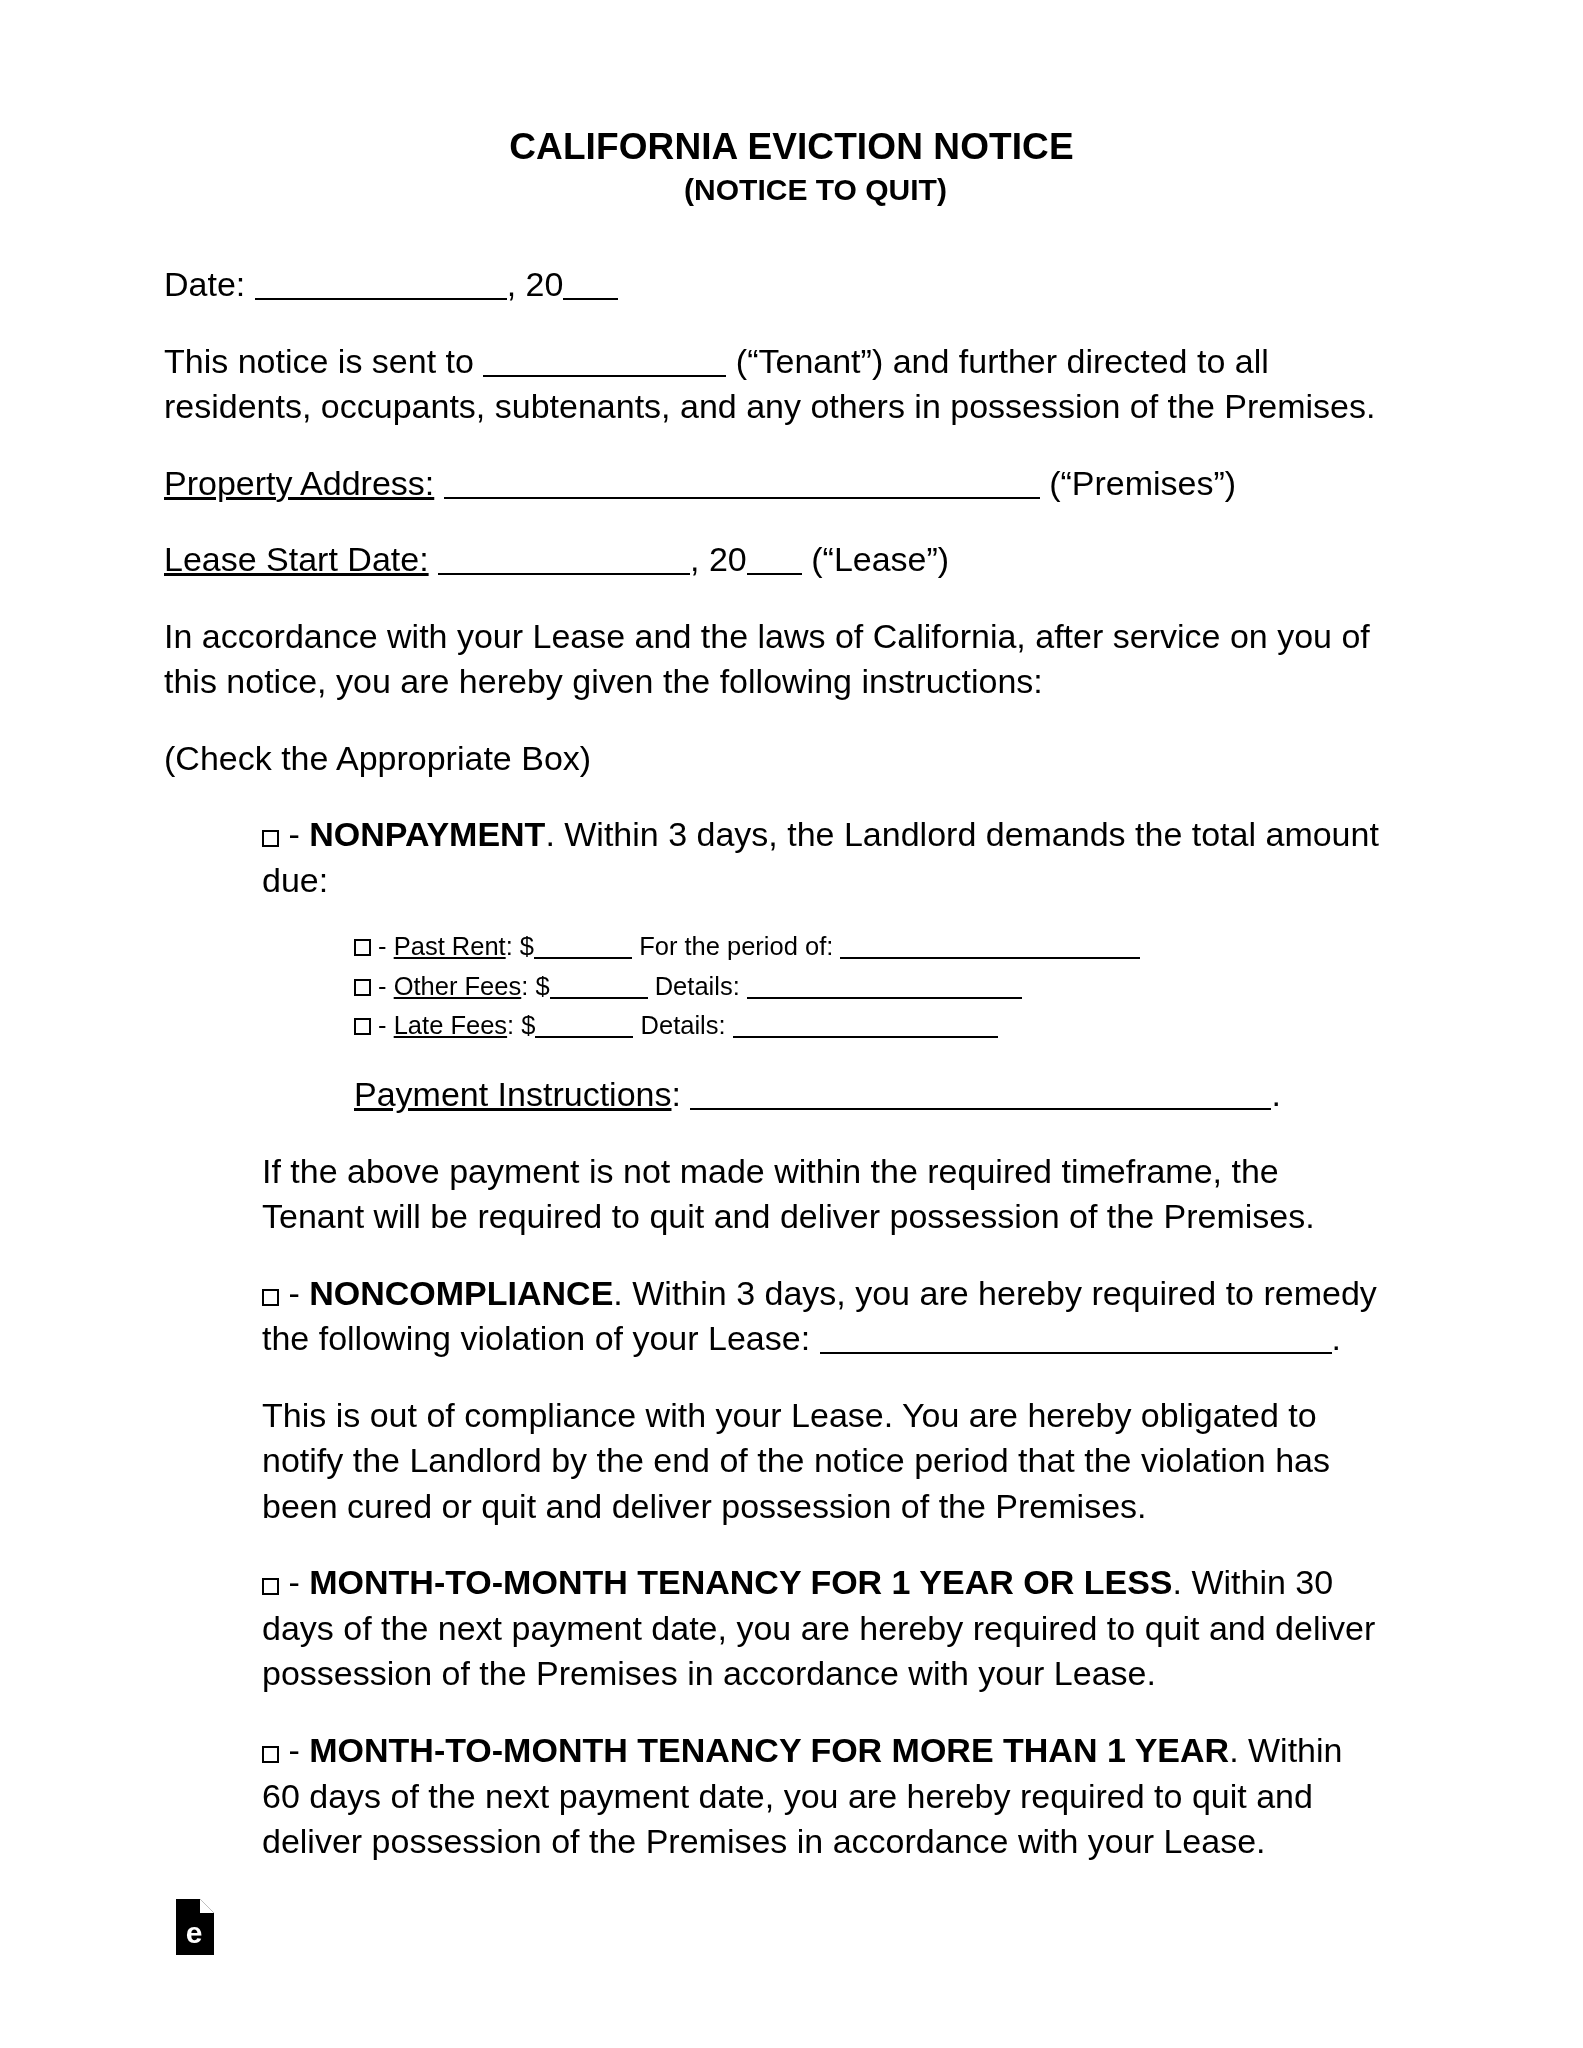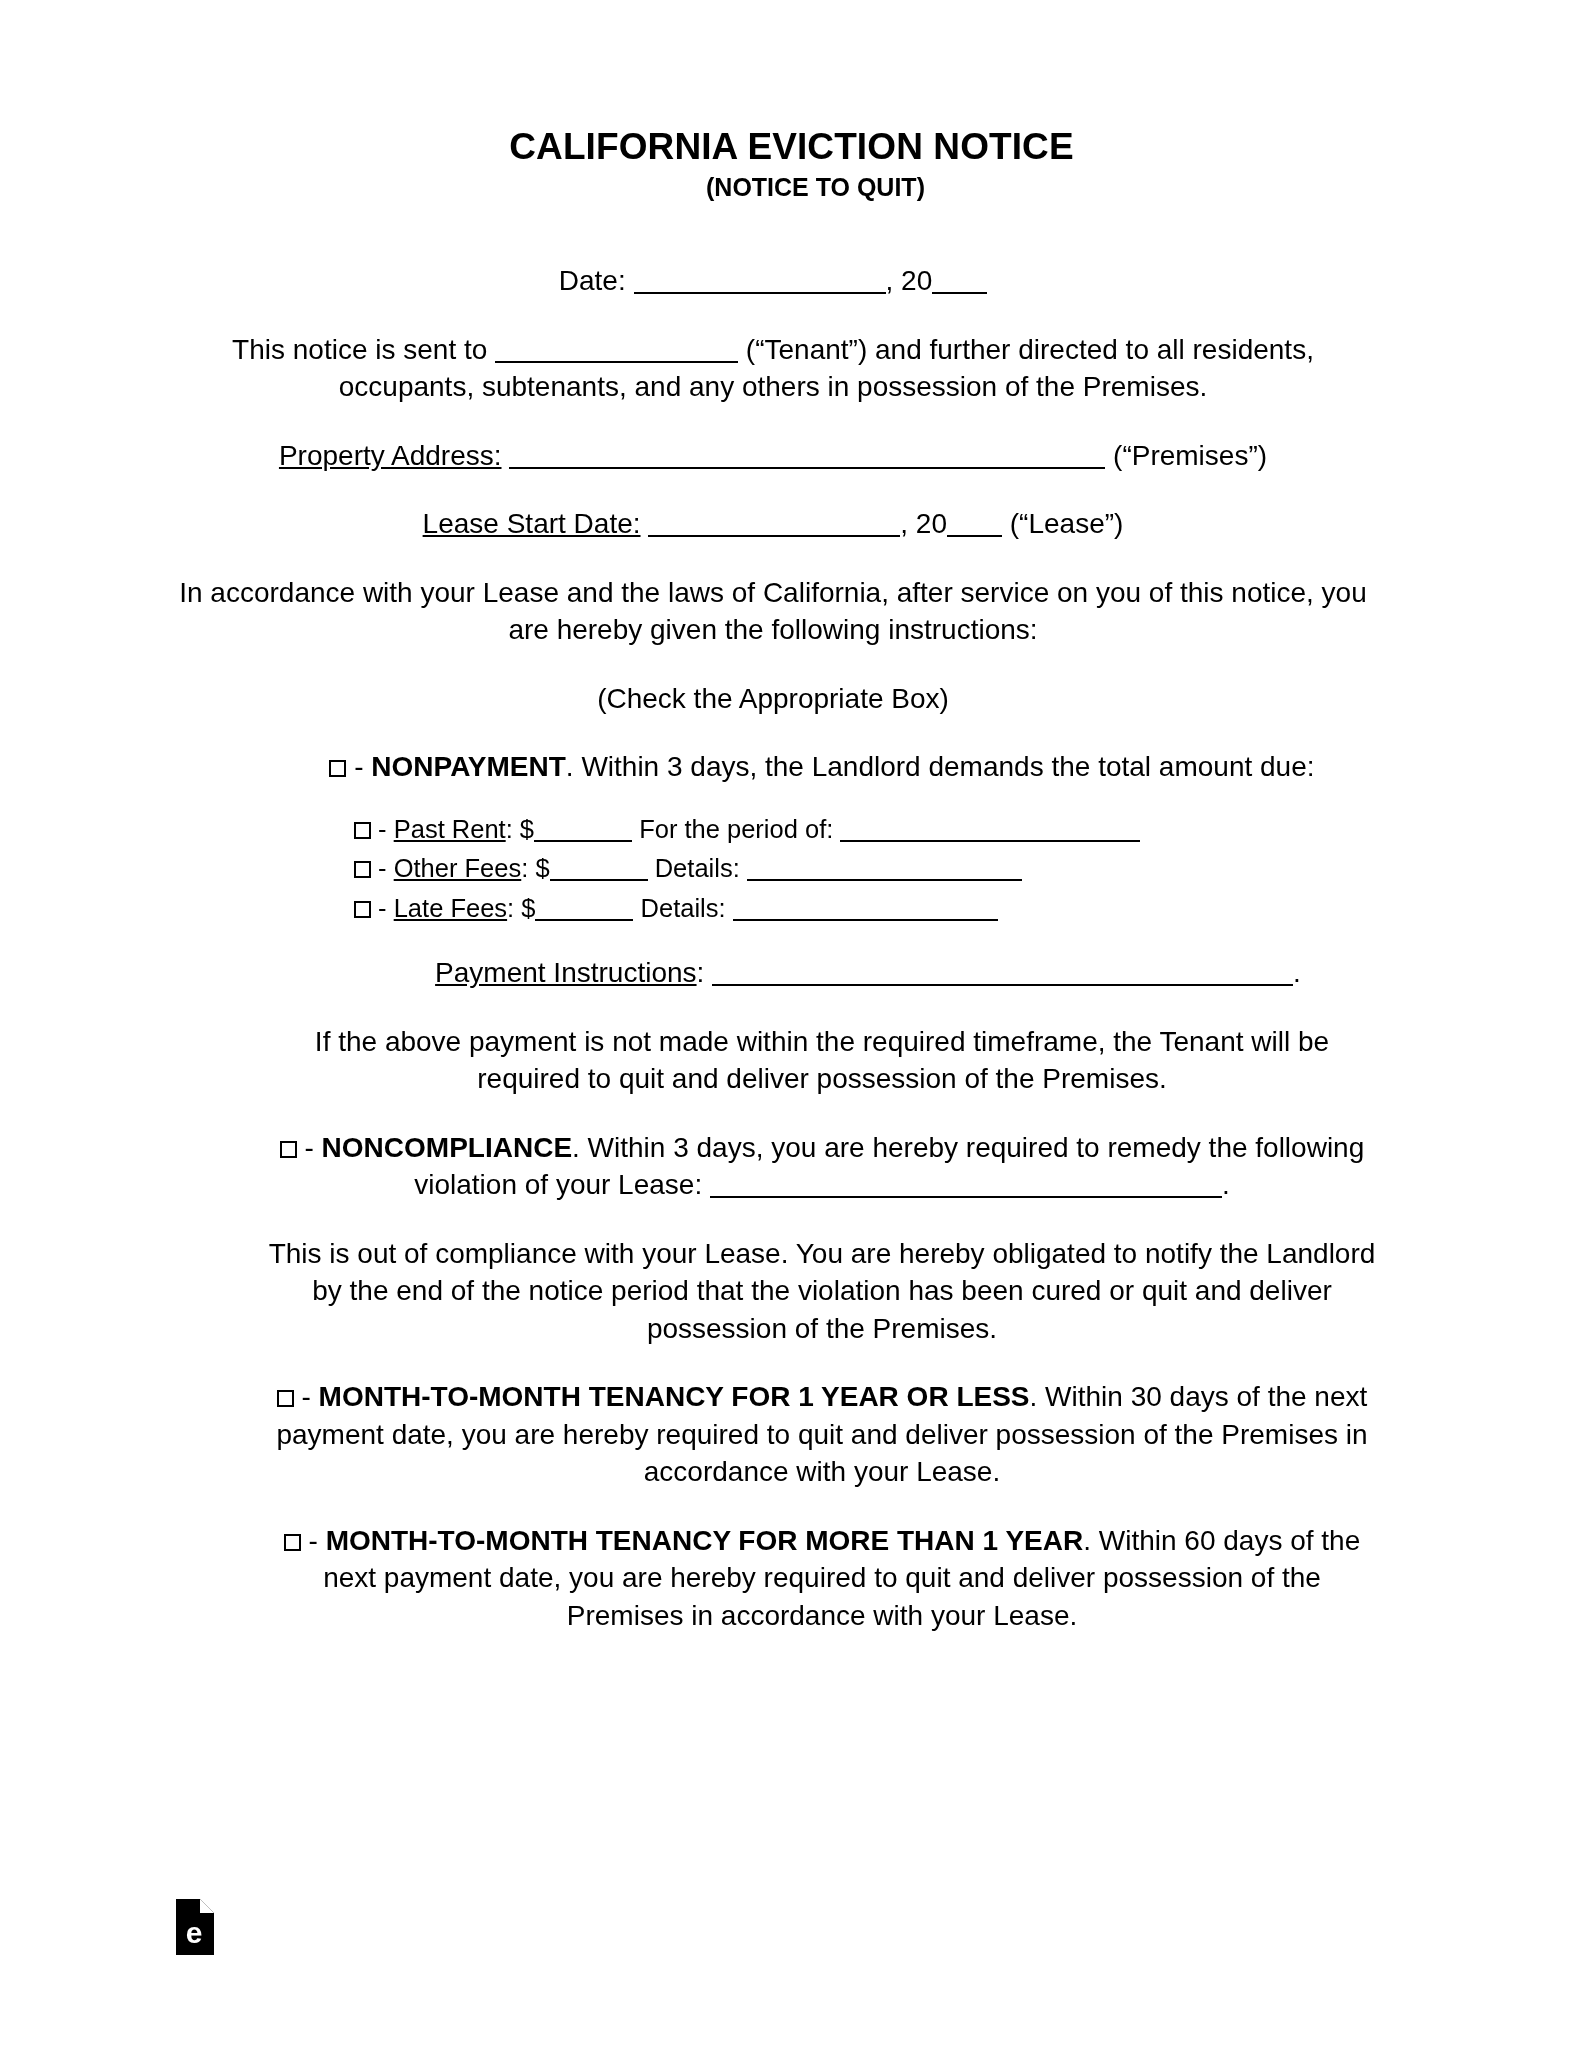--- a/index.html
+++ b/index.html
@@ -30,40 +30,40 @@
     text-align: center;
   }
   .doc-title {
     font-size: 37px;
     font-weight: bold;
     letter-spacing: 0.1px;
     line-height: 1.12;
     margin: 0;
   }
   .doc-subtitle {
-    font-size: 25px;
+    font-size: 30px;
     font-weight: bold;
     line-height: 1.15;
     margin: 6px 0 0 0;
     padding-left: 48px;
   }
 
   
   .body-wrap {
     position: absolute;
     left: 164px;
     top: 262px;
     width: 1234px;
   }
 
   .para {
-    font-size: 28px;
+    font-size: 34px;
     line-height: 1.34;
     margin: 0 16px 31px 0;
-    text-align: center;
+    text-align: left;
   }
 
   .indent-1 { margin-left: 98px; }
   .indent-2 { margin-left: 190px; }
 
   .u { text-decoration: underline; text-underline-offset: 2px; }
   .b { font-weight: bold; }
   .i { }
 
   

